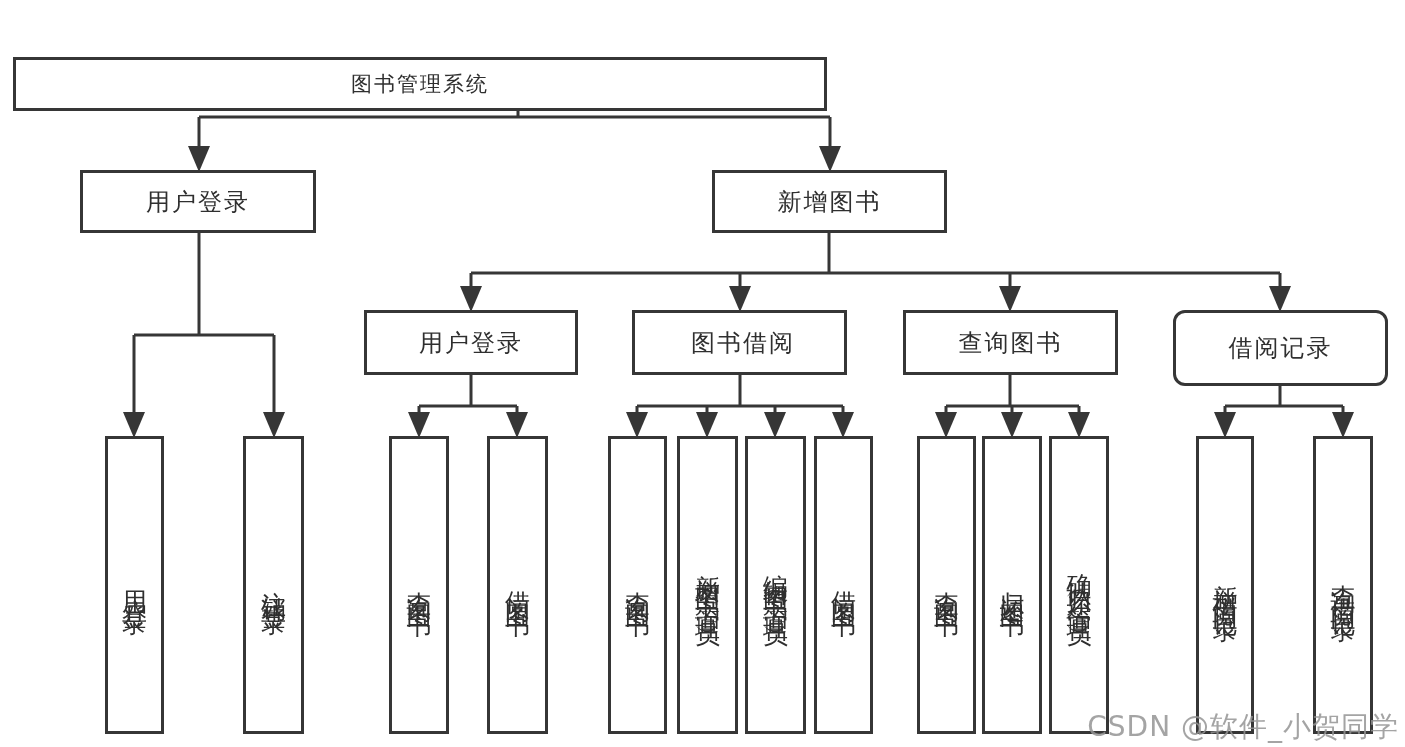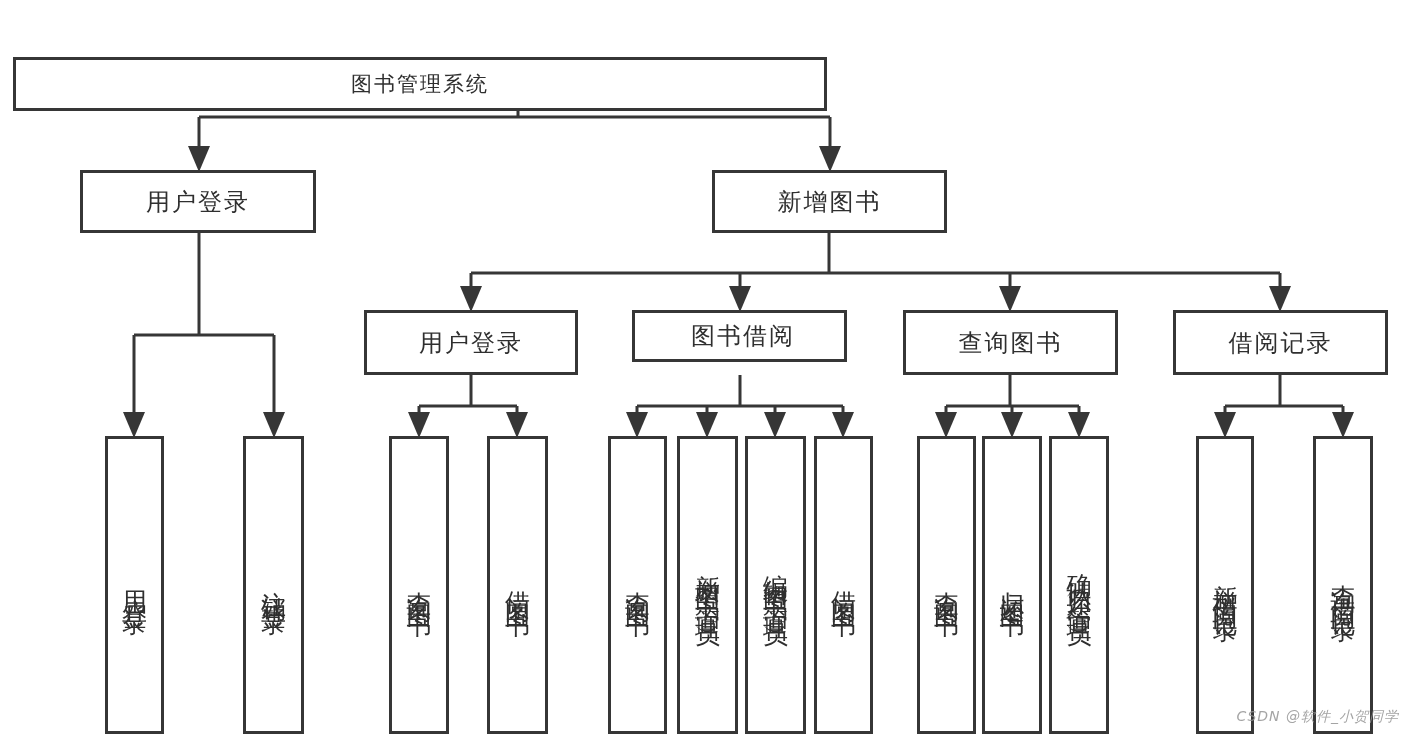--- a/index.html
+++ b/index.html
@@ -42,25 +42,24 @@
     text-orientation: upright;
     font-size: 25px;
     line-height: 1;
     letter-spacing: 7px;
     white-space: nowrap;
   }
   #watermark {
     position: absolute;
     right: 6px;
     top: 708px;
-    font-size: 14px;
+    font-size: 28px;
     letter-spacing: 1px;
     color: rgba(148, 148, 148, 0.85);
     white-space: nowrap;
-    font-style: italic;
   }
 </style>
 </head>
 <body>
 
 <div id="canvas">
 
   <svg id="wires" viewBox="0 0 1405 747" aria-hidden="true">
     <g fill="none" stroke="#363636" stroke-width="3">
       <path d="
@@ -102,27 +101,27 @@
   <div class="box h2" style="left:80px; top:170px; width:236px; height:63px;">
     <span>用户登录</span>
   </div>
   <div class="box h2" style="left:712px; top:170px; width:235px; height:63px;">
     <span>新增图书</span>
   </div>
 
   <div class="box h2" style="left:364px; top:310px; width:214px; height:65px;">
     <span>用户登录</span>
   </div>
-  <div class="box h2" style="left:632px; top:310px; width:215px; height:52px;padding-left:7px;">
+  <div class="box h2" style="left:632px; top:310px; width:215px; height:65px;padding-left:7px;">
     <span>图书借阅</span>
   </div>
   <div class="box h2" style="left:903px; top:310px; width:215px; height:65px;">
     <span>查询图书</span>
   </div>
-  <div class="box h2" style="left:1173px; top:310px; width:215px; height:65px;">
+  <div class="box h2" style="left:1173px; top:310px; width:215px; height:76px;border-radius:12px;">
     <span>借阅记录</span>
   </div>
 
   <div class="box v" style="left:105px; top:436px; width:59px; height:298px;">
     <span>用户登录</span>
   </div>
   <div class="box v" style="left:243px; top:436px; width:61px; height:298px;">
     <span>注销登录</span>
   </div>
 

